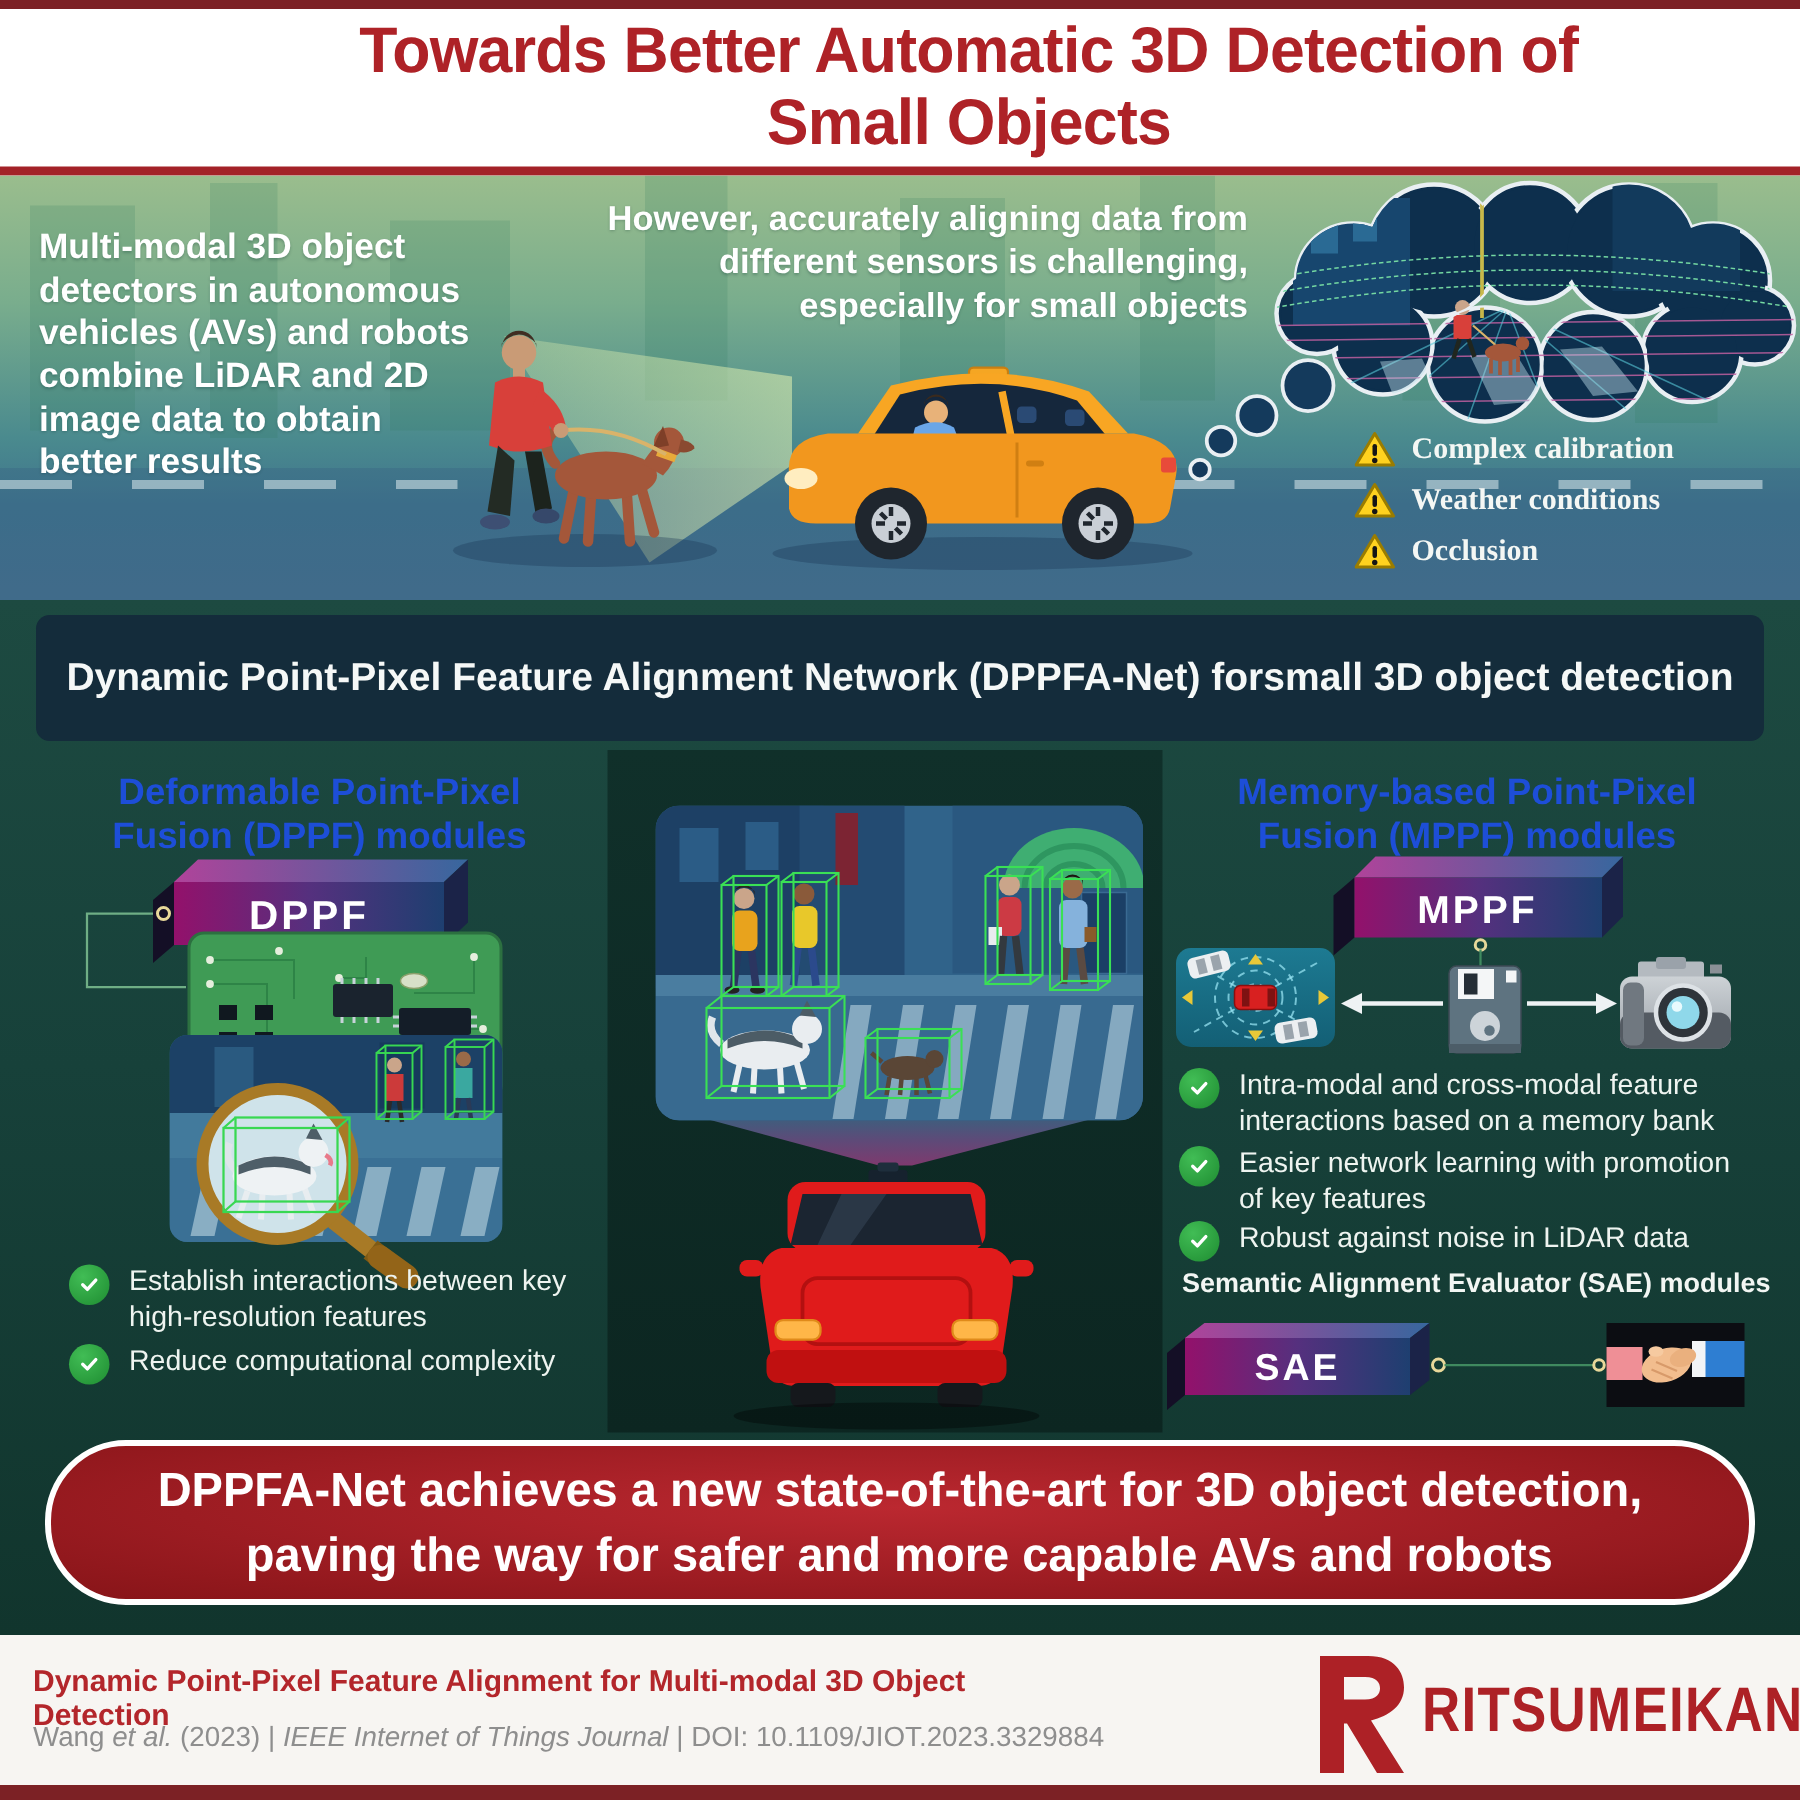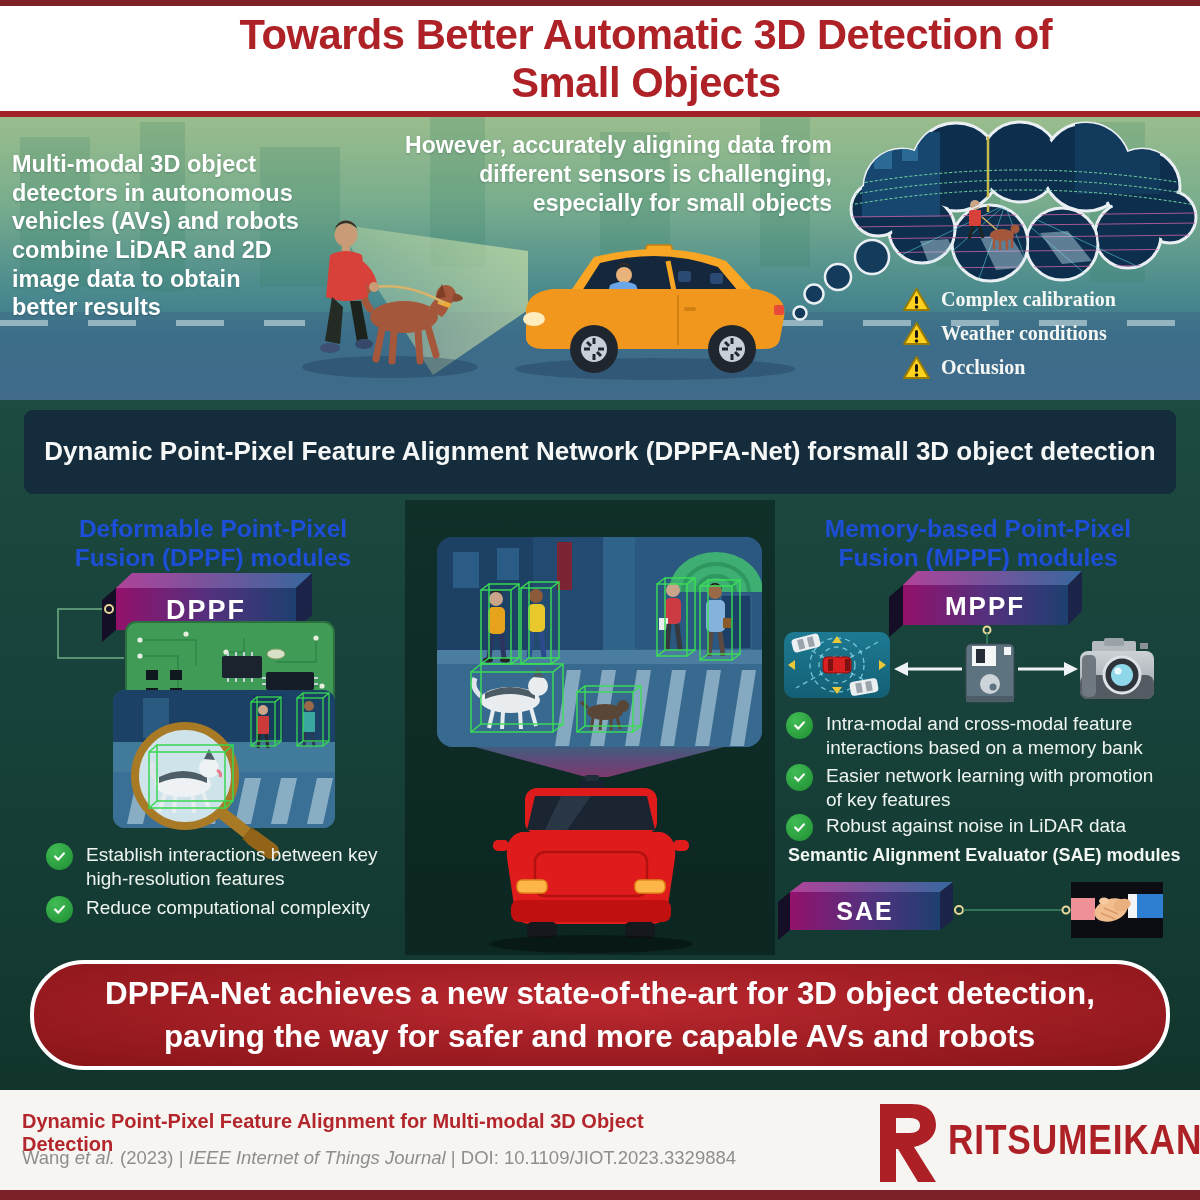--- a/index.html
+++ b/index.html
@@ -8,21 +8,21 @@
   .abs{position:absolute;}
   
   .topbar{left:0;top:0;width:1200px;height:6px;background:#7c2125;}
   .header{left:0;top:6px;width:1200px;height:105px;background:#ffffff;
           display:flex;flex-direction:column;align-items:center;justify-content:center;margin-left:46px;}
   .header .t1,.header .t2{color:#ae2227;font-weight:bold;font-size:43px;line-height:1.1;
           letter-spacing:-0.5px;transform:scaleX(0.97);}
   .header-rule{left:0;top:111px;width:1200px;height:6px;background:#a32227;}
   
   .scene{left:0;top:117px;width:1200px;height:283px;}
-  .intro-text{left:12px;top:150px;width:292px;color:#ffffff;font-size:23.5px;
+  .intro-text{left:26px;top:150px;width:292px;color:#ffffff;font-size:23.5px;
           font-weight:bold;line-height:1.22;text-shadow:0 1px 2px rgba(0,40,40,.25);}
   .challenge-text{left:402px;top:131px;width:430px;color:#ffffff;font-size:23px;
           font-weight:bold;line-height:1.26;text-align:right;text-shadow:0 1px 2px rgba(0,40,40,.25);}
   .challenge-list{left:903px;top:286px;margin:0;padding:0;list-style:none;}
   .challenge-list li{display:flex;align-items:center;gap:11px;margin-bottom:8px;height:26px;}
   .challenge-list .w-label{color:#f4f7f4;font-size:20px;font-weight:bold;font-family:Liberation Serif, serif;}
   
   .mid-bg{left:0;top:400px;width:1200px;height:690px;
           background:linear-gradient(180deg,#1d4a41 0%,#17413a 45%,#11352d 100%);}
   .sol-banner{left:24px;top:410px;width:1152px;height:84px;background:#142c3b;border-radius:9px;

